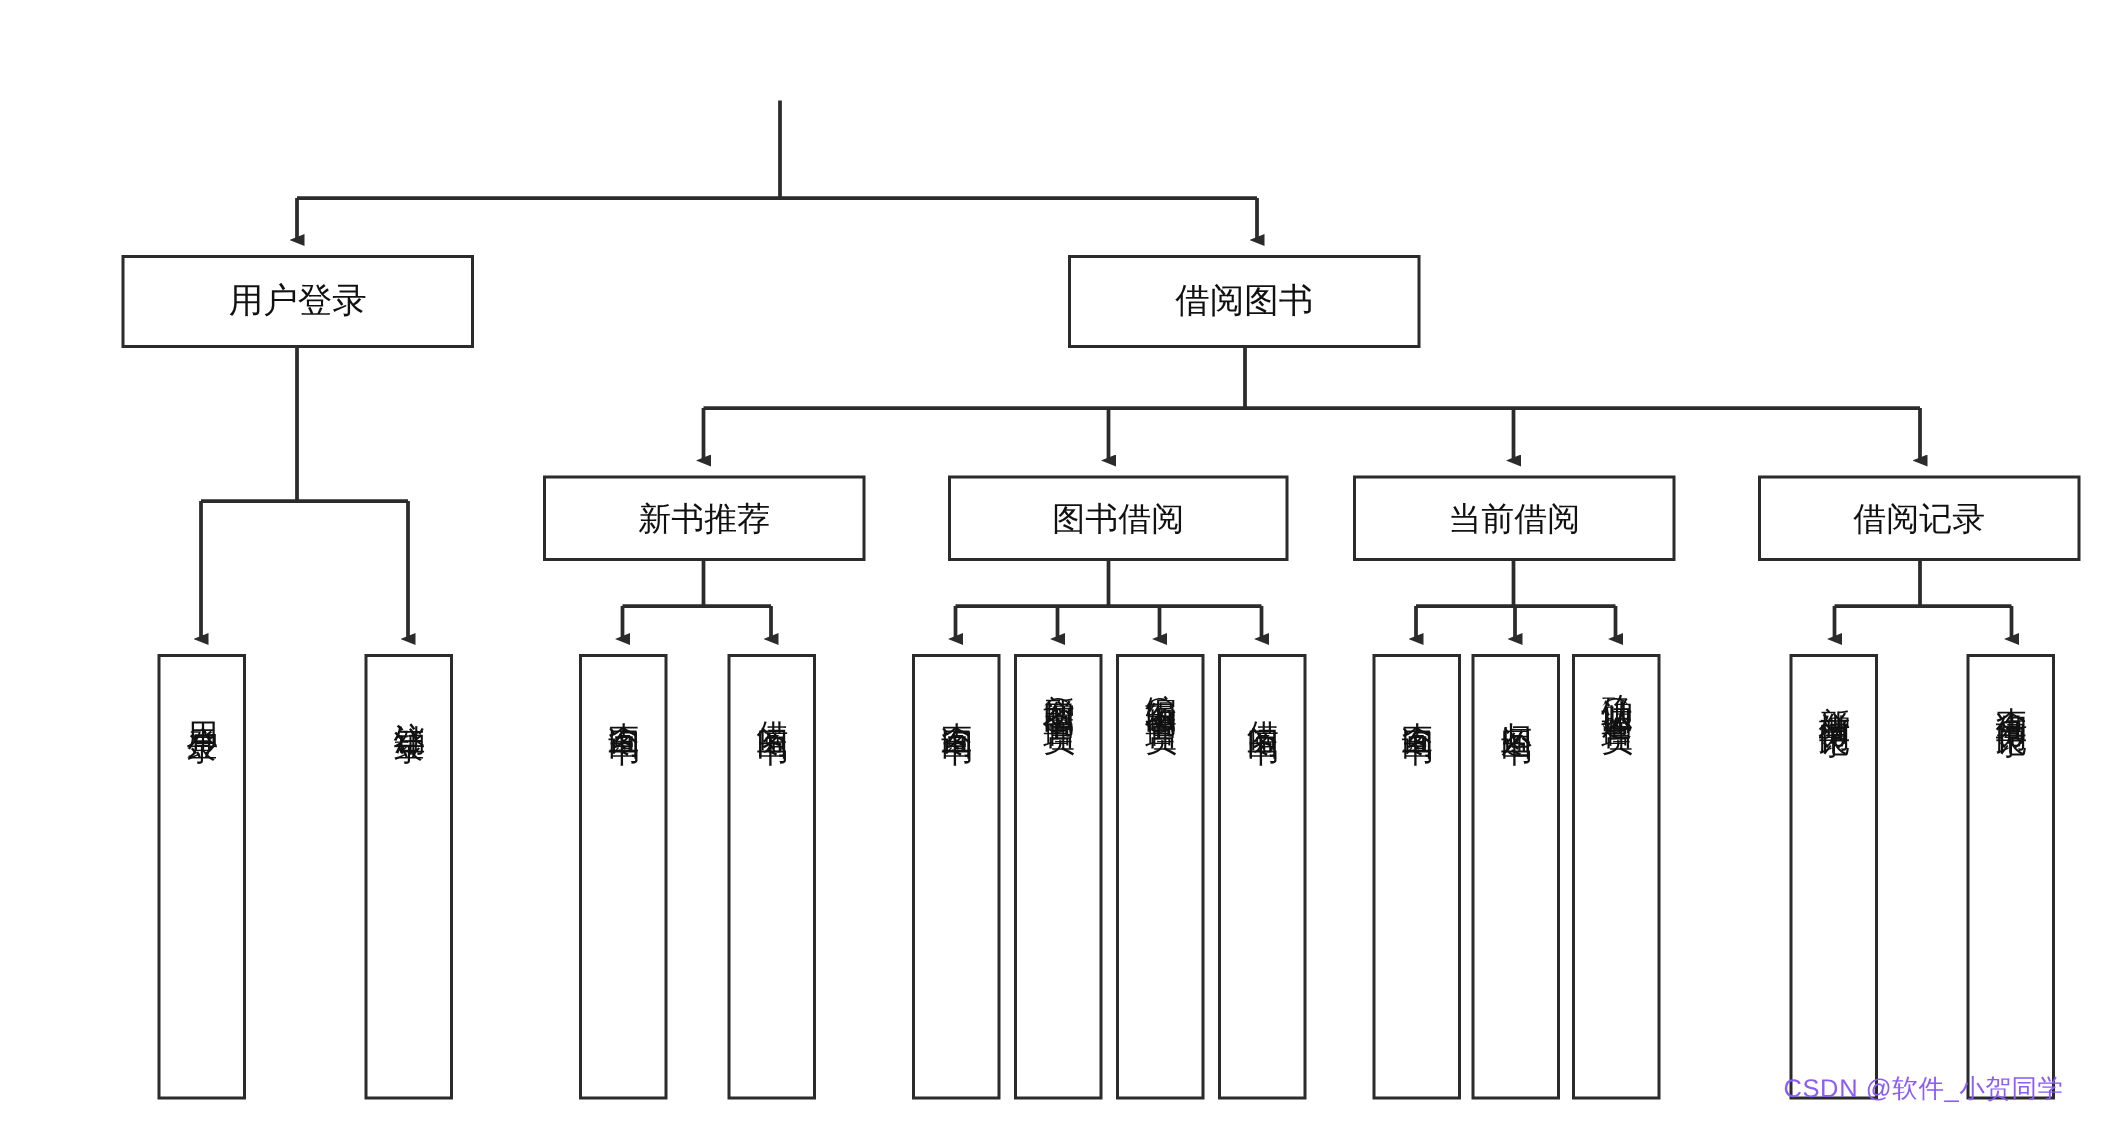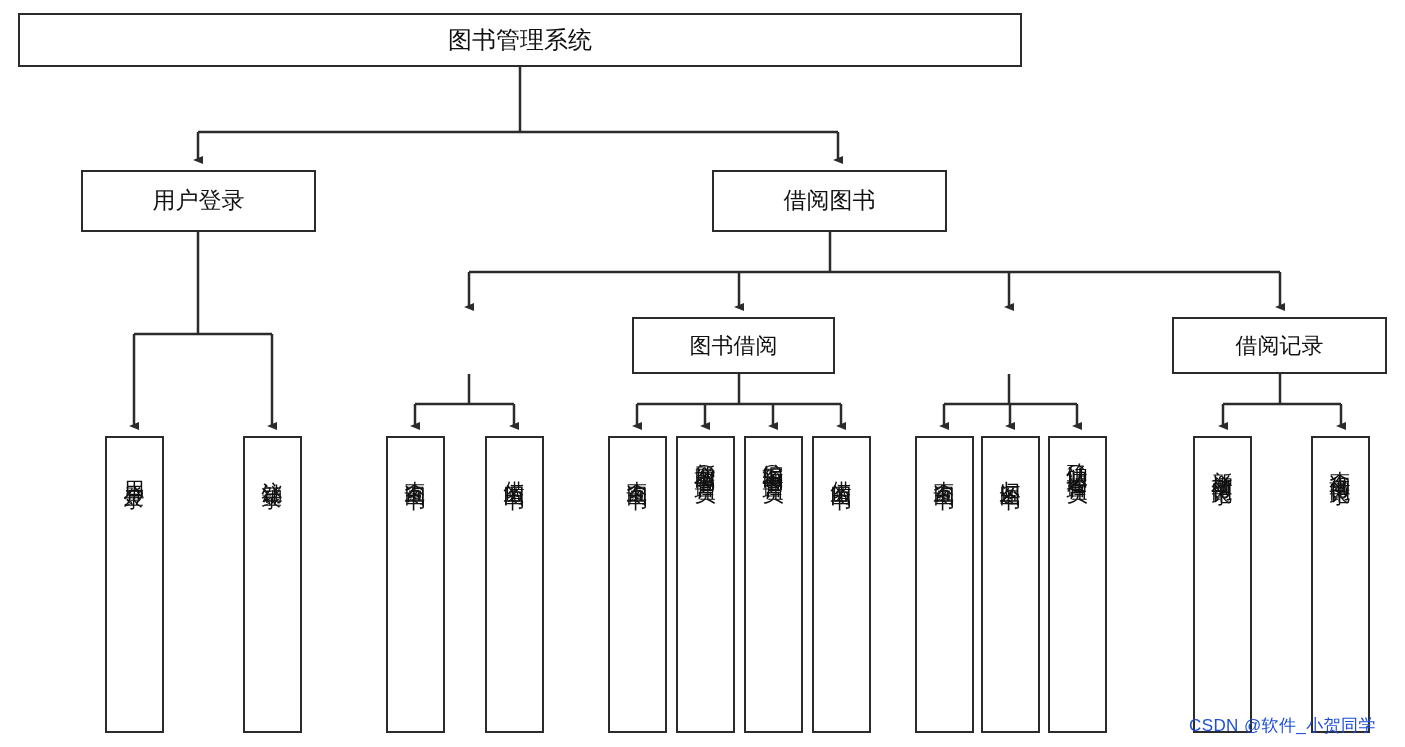--- a/index.html
+++ b/index.html
@@ -54,21 +54,21 @@
     text-orientation: upright;
     letter-spacing: 3px;
     line-height: 1;
     white-space: normal;
   }
   #watermark {
     position: absolute;
     left: 1189px;
     top: 714px;
     font-size: 17px;
-    color: #1d4ed8;
+    color: #8b5cf6;
     letter-spacing: 0.4px;
     white-space: nowrap;
     z-index: 3;
     pointer-events: none;
   }
 </style>
 </head>
 <body>
 
 <div id="diagram-canvas">
@@ -116,33 +116,36 @@
       <path d="M1010,404 L1010,426" marker-end="url(#arrow)"></path>
       <path d="M1077,404 L1077,426" marker-end="url(#arrow)"></path>
 
       <path d="M1280,374 L1280,404"></path>
       <path d="M1223,404 L1341,404"></path>
       <path d="M1223,404 L1223,426" marker-end="url(#arrow)"></path>
       <path d="M1341,404 L1341,426" marker-end="url(#arrow)"></path>
     </g>
   </svg>
 
-  <div class="node level-root" style="left:18px; top:13px; width:1004px; height:54px;">
-    <span class="node-label">图书管理系统</span>
-  </div>
 
   <div class="node level-2" style="left:81px; top:170px; width:235px; height:62px;">
     <span class="node-label">用户登录</span>
   </div>
   <div class="node level-2" style="left:712px; top:170px; width:235px; height:62px;">
     <span class="node-label">借阅图书</span>
   </div>
 
-  <div class="node level-3" style="left:632px; top:317px; width:203px; height:57px;">
+  <div class="node level-3" style="left:362px; top:317px; width:215px; height:57px;">
+    <span class="node-label">新书推荐</span>
+  </div>
+  <div class="node level-3" style="left:632px; top:317px; width:227px; height:57px;">
     <span class="node-label">图书借阅</span>
+  </div>
+  <div class="node level-3" style="left:902px; top:317px; width:215px; height:57px;">
+    <span class="node-label">当前借阅</span>
   </div>
   <div class="node level-3" style="left:1172px; top:317px; width:215px; height:57px;justify-content:center;">
     <span class="node-label">借阅记录</span>
   </div>
 
   <div class="node leaf" style="left:105px; top:436px; width:59px; height:297px;">
     <span class="node-label">用户登录</span>
   </div>
   <div class="node leaf" style="left:243px; top:436px; width:59px; height:297px;">
     <span class="node-label">注销登录</span>

